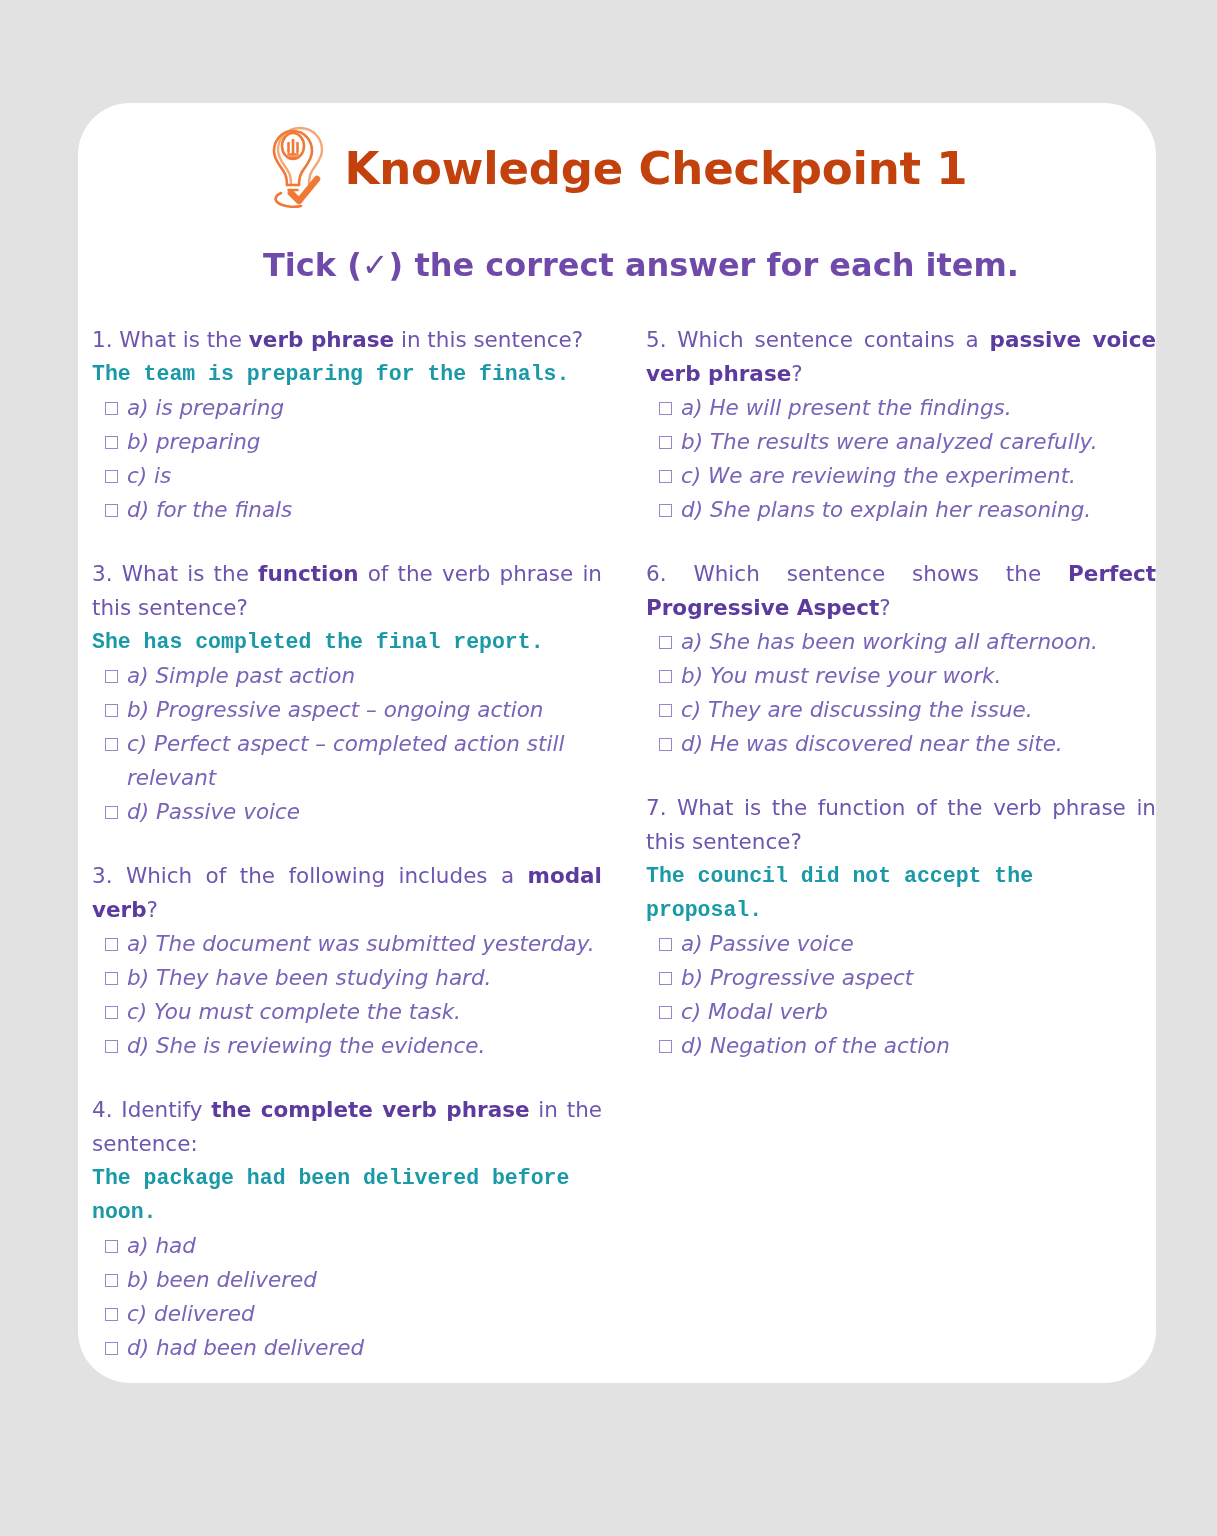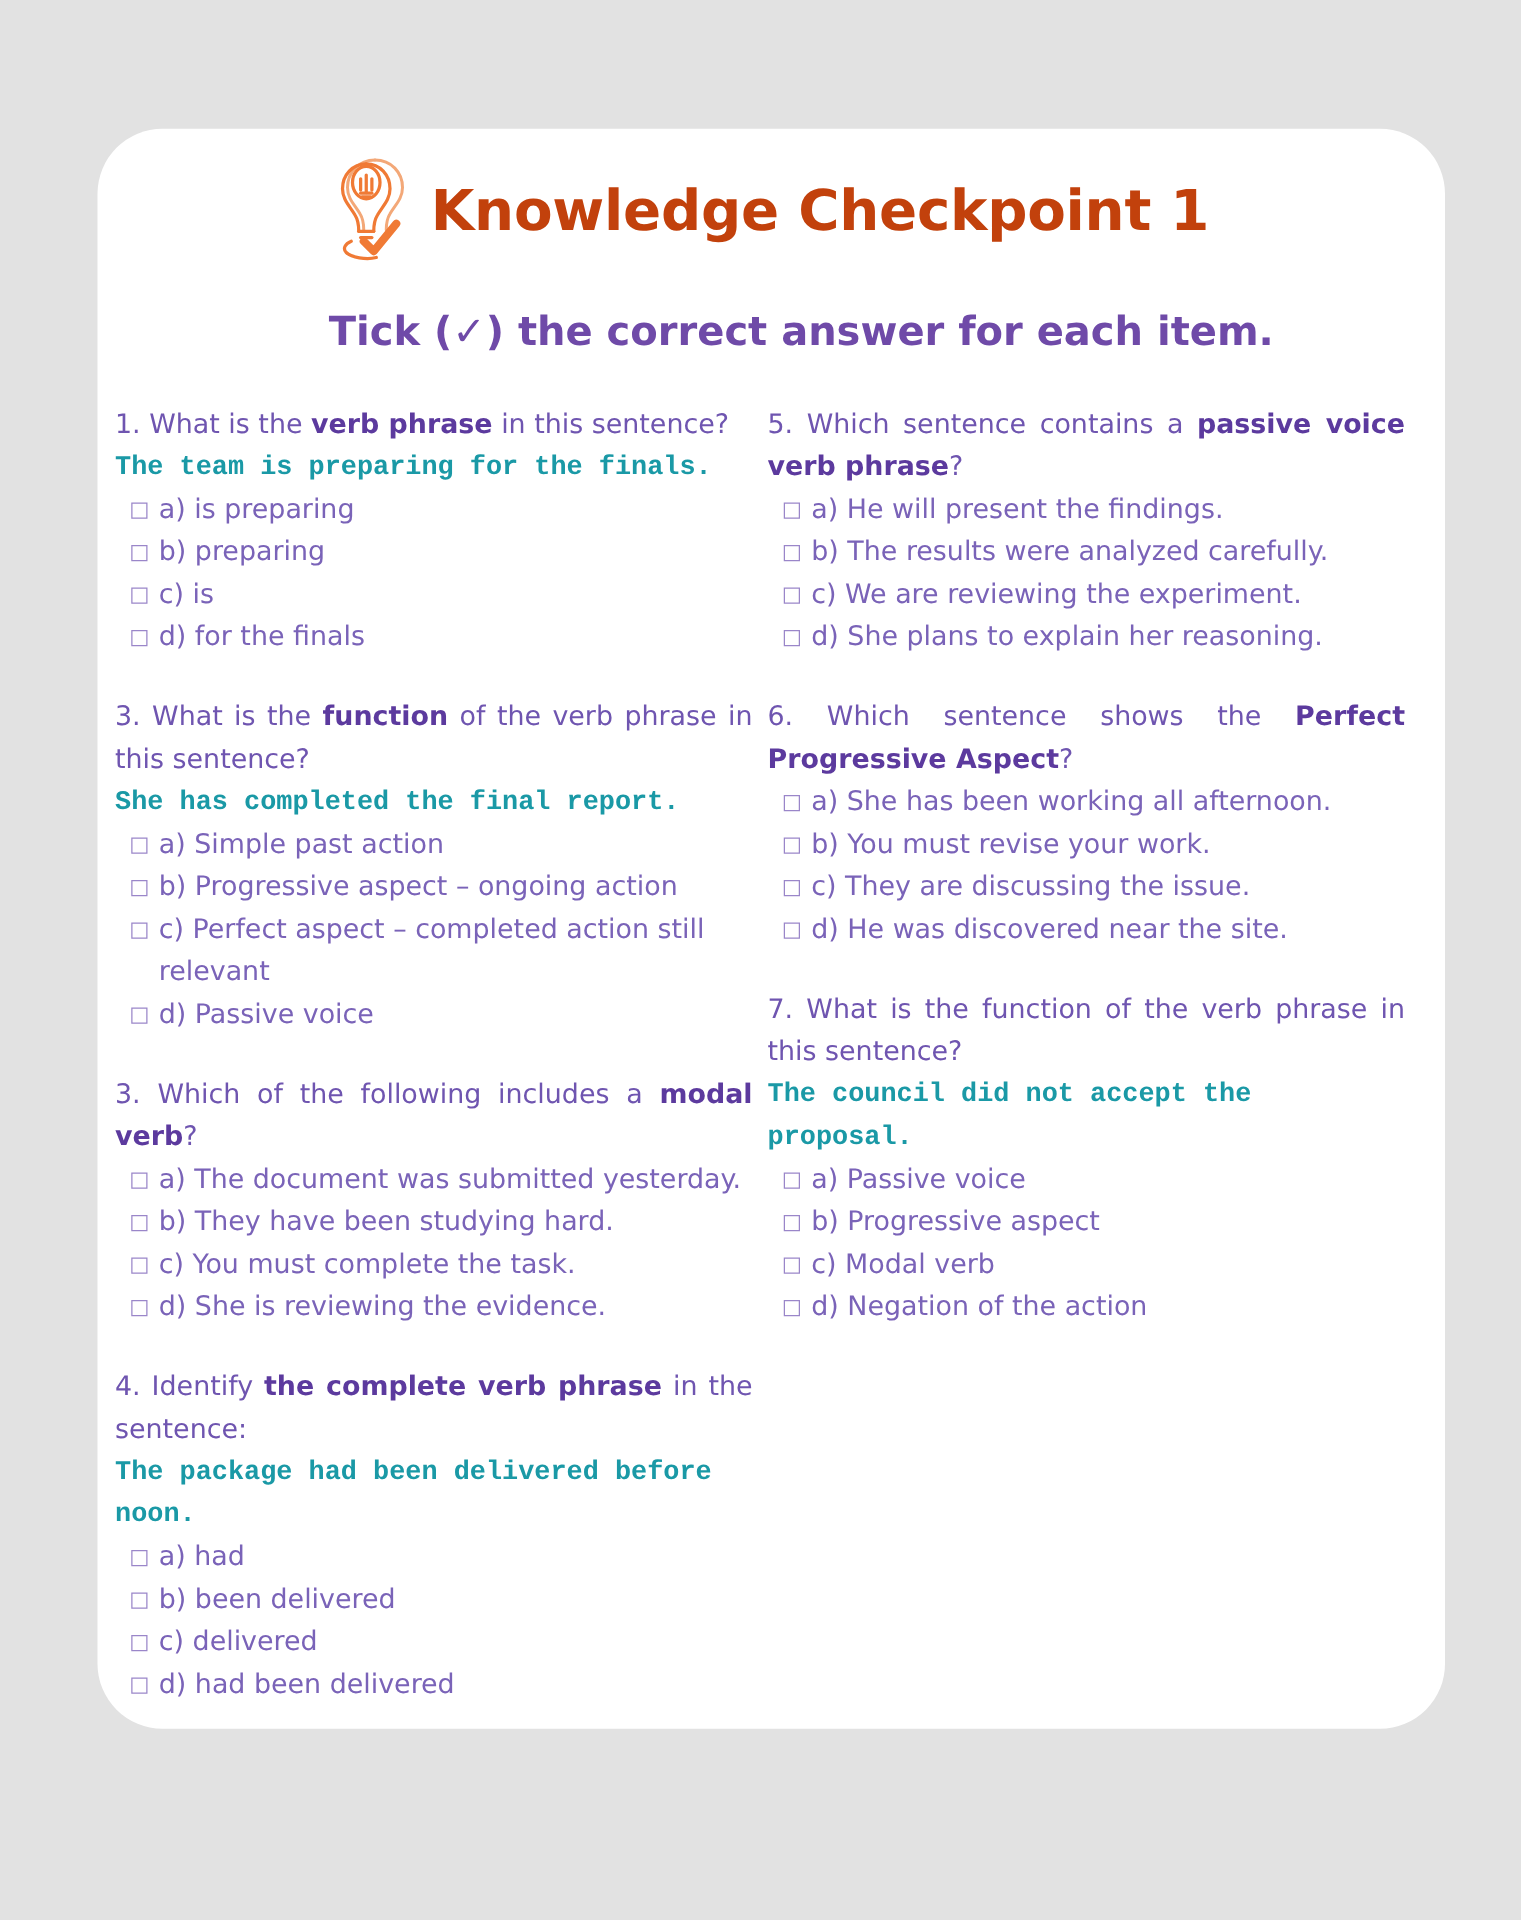--- a/index.html
+++ b/index.html
@@ -68,21 +68,21 @@
     line-height: 1;
     padding-left: 48px;
   }
 
   
   .columns {
     display: flex;
     margin-top: 42px;
     padding: 0 12px 0 14px;
     box-sizing: border-box;
-    gap: 12px;
+    gap: 44px;
   }
   .col {
     width: 510px;
     flex: 0 0 510px;
   }
 
   .q-block { margin-bottom: 30px; }
   .q-block.last { margin-bottom: 0; }
 
   .q-text {
@@ -126,20 +126,21 @@
     width: 13px;
     height: 13px;
     border: 1.6px solid #9a86c9;
     box-sizing: border-box;
     margin-top: 11px;
     background: transparent;
   }
   .option-text {
     flex: 1 1 auto;
     text-indent: 0;
+    font-style: italic;
   }
 </style>
 </head>
 <body>
 
 <div class="page">
   <div class="card">
 
     <div class="header">
       <svg class="bulb-icon" viewBox="0 0 62 90">

